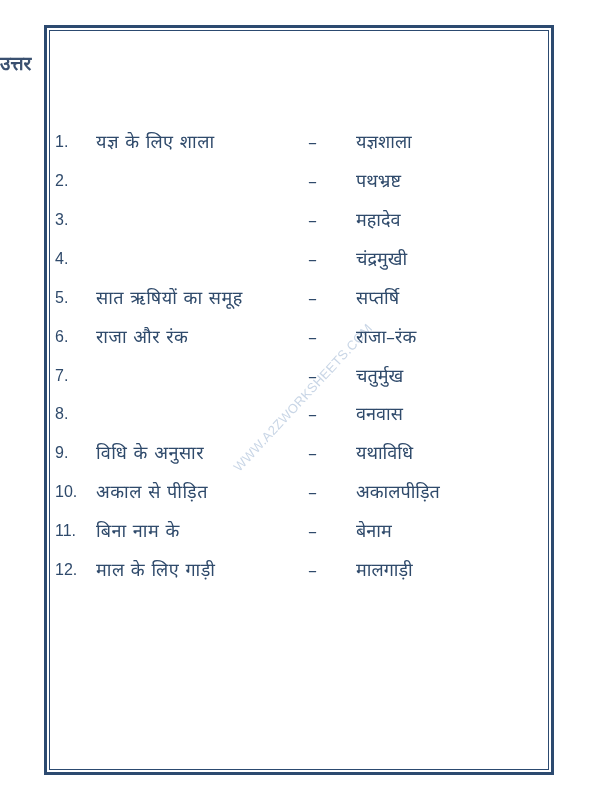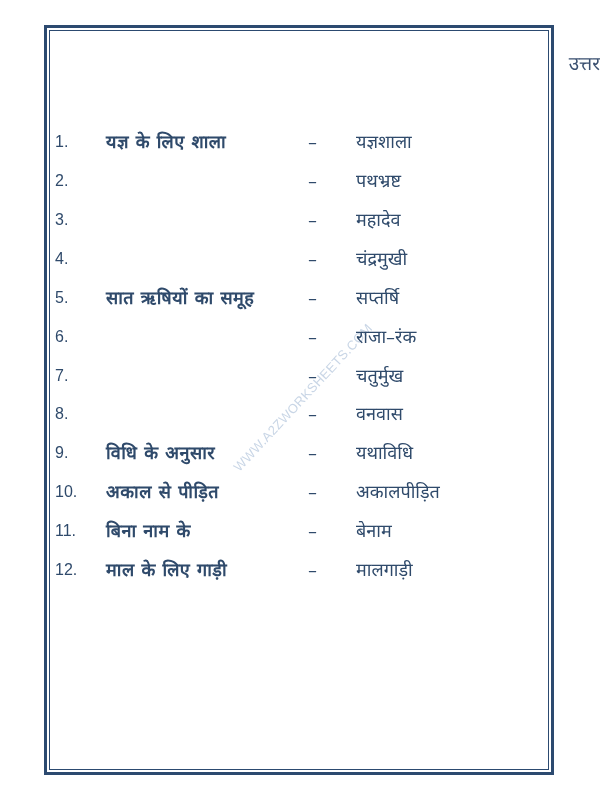--- a/index.html
+++ b/index.html
@@ -14,29 +14,29 @@
     width: 504px; height: 744px;
     border: 3px solid #2c4a70;
   }
   .inner-border {
     position: absolute; left: 49px; top: 30px;
     width: 498px; height: 738px;
     border: 1px solid #2c4a70;
   }
   .title {
     position: absolute; left: 0; width: 600px; top: 50px;
-    text-align: right; font-size: 19px; color: #3a5070;
+    text-align: left; font-size: 19px; color: #3a5070; font-weight: bold;
   }
   .list { position: absolute; left: 0; top: 0; width: 600px; }
   .row {
     position: absolute; left: 0; width: 600px; height: 30px;
     font-size: 18px; line-height: 30px; white-space: nowrap;
   }
   .num { position: absolute; left: 55px; font-family: "Liberation Sans", sans-serif; font-size: 16px; }
-  .q { position: absolute; left: 106px; letter-spacing: 0.5px; font-weight: bold; }
+  .q { position: absolute; left: 96px; letter-spacing: 0.5px; }
   .dash { position: absolute; left: 308px; }
   .a { position: absolute; left: 356px; }
   .watermark {
     position: absolute; left: 198px; top: 390px;
     transform: rotate(-47deg); transform-origin: center;
     font-family: "Liberation Sans", sans-serif; font-size: 13px;
     color: #c9d6e6; letter-spacing: 0.3px; white-space: nowrap;
     width: 210px; text-align: center;
   }
 </style>
@@ -73,20 +73,21 @@
     <span class="a">चंद्रमुखी</span>
   </div>
   <div class="row" style="top:283px">
     <span class="num">5.</span>
     <span class="q">सात ऋषियों का समूह</span>
     <span class="dash">–</span>
     <span class="a">सप्तर्षि</span>
   </div>
   <div class="row" style="top:322px">
     <span class="num">6.</span>
+    <span class="q">राजा और रंक</span>
     <span class="dash">–</span>
     <span class="a">राजा–रंक</span>
   </div>
   <div class="row" style="top:361px">
     <span class="num">7.</span>
     <span class="dash">–</span>
     <span class="a">चतुर्मुख</span>
   </div>
   <div class="row" style="top:399px">
     <span class="num">8.</span>

